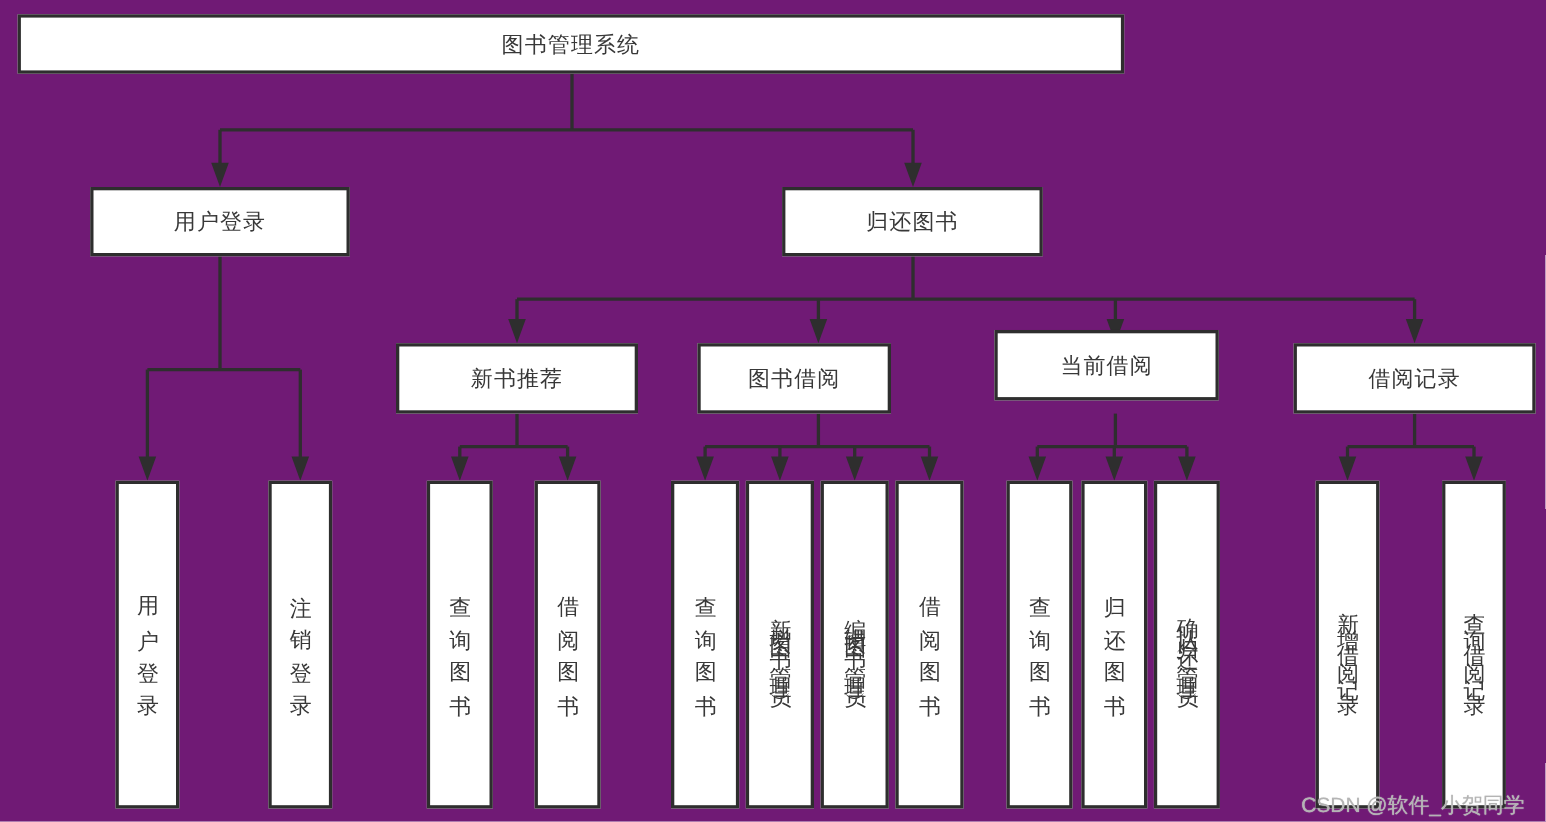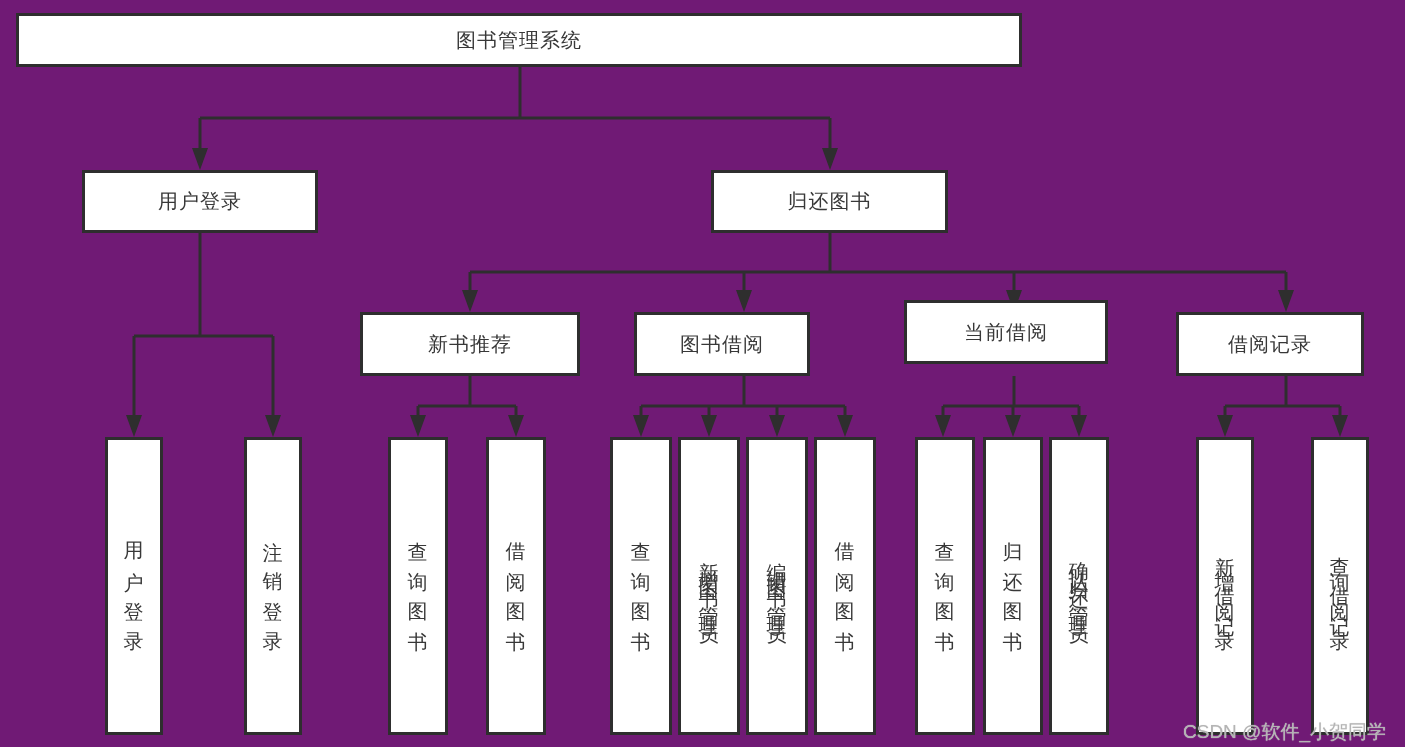--- a/index.html
+++ b/index.html
@@ -112,21 +112,21 @@
 
   <div class="box" style="left:360px; top:312px; width:220px; height:64px;">
     <span>新书推荐</span>
   </div>
   <div class="box" style="left:634px; top:312px; width:176px; height:64px;">
     <span>图书借阅</span>
   </div>
   <div class="box" style="left:904px; top:300px; width:204px; height:64px;">
     <span>当前借阅</span>
   </div>
-  <div class="box" style="left:1176px; top:312px; width:188px; height:64px;">
+  <div class="box" style="left:1176px; top:312px; width:220px; height:64px;">
     <span>借阅记录</span>
   </div>
 
   <div class="box vbox sp-30" style="left:105px; top:437px; width:58px; height:298px;">
     <span class="vlabel">用户登录</span>
   </div>
   <div class="box vbox sp-30" style="left:244px; top:437px; width:58px; height:298px;">
     <span class="vlabel">注销登录</span>
   </div>
 

